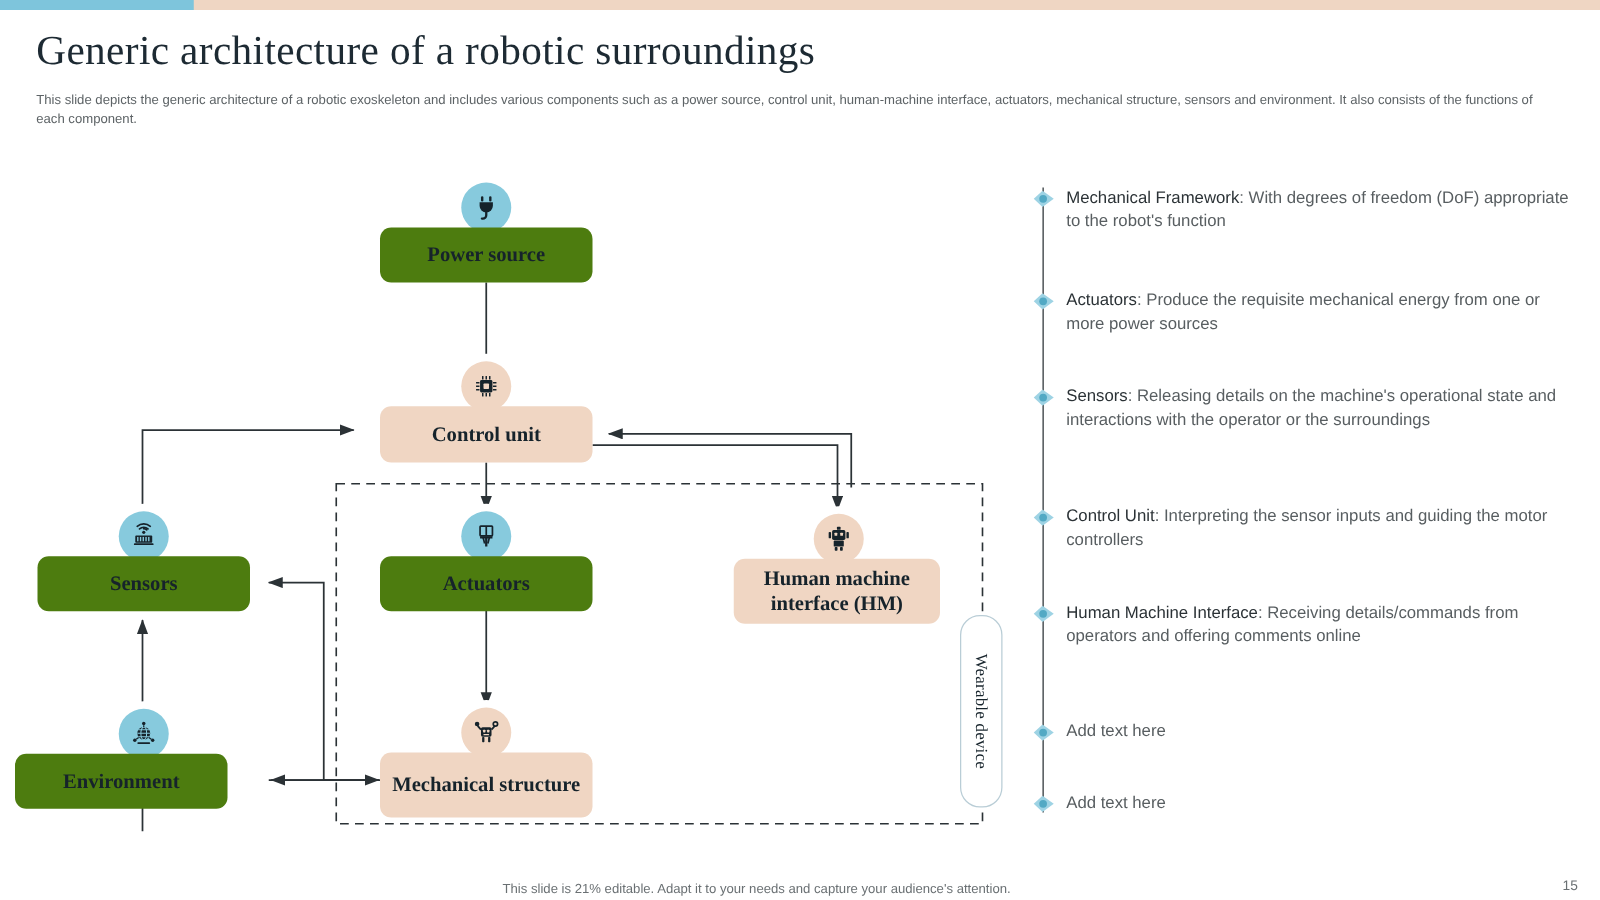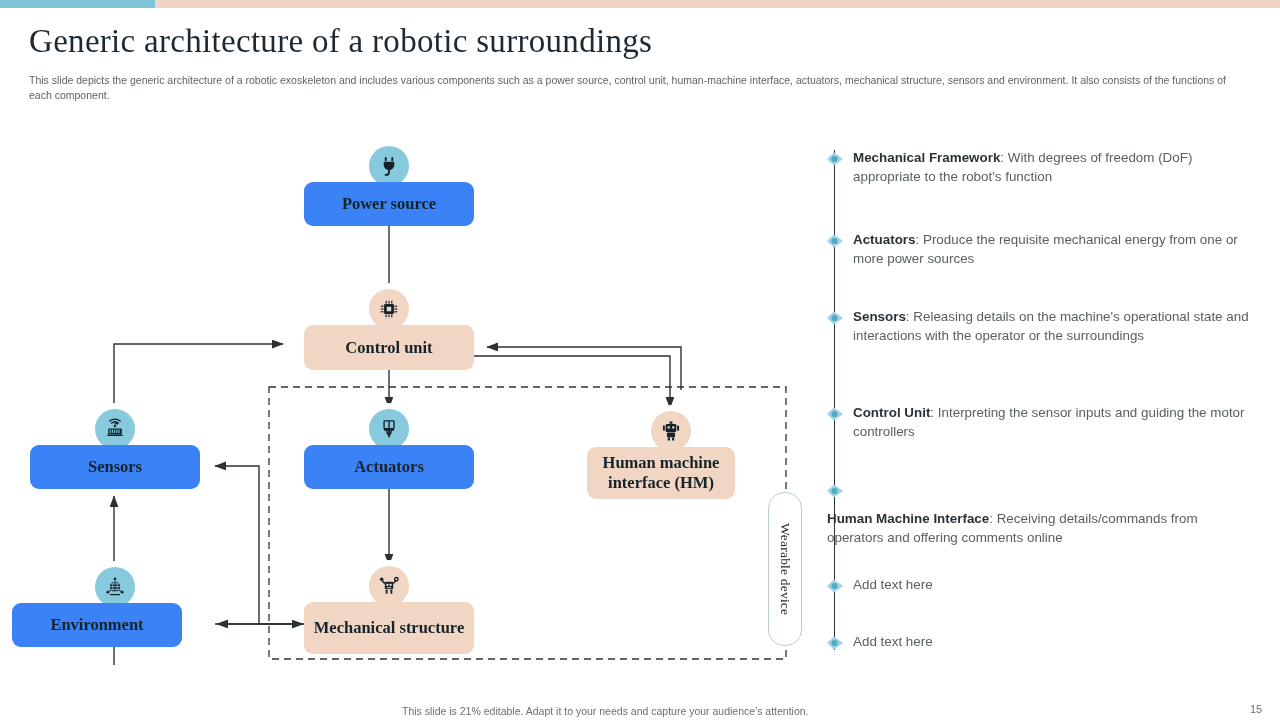--- a/index.html
+++ b/index.html
@@ -27,21 +27,21 @@
   #diagram{position:absolute;left:0;top:120px;width:810px;height:560px;}
   #wires{position:absolute;left:0;top:0;width:810px;height:560px;}
 
   .node{
     position:absolute;border-radius:9px;
     display:flex;align-items:center;justify-content:center;text-align:center;
     font-family:"Liberation Serif","DejaVu Serif",serif;
     font-weight:bold;font-size:16.5px;color:#16232b;line-height:20px;
     box-sizing:border-box;padding:0 8px;
   }
-  .node.blue{background:#3b82f6;}
+  .node.blue{background:#4d7c0f;}
   .node.peach{background:#f0d6c3;}
 
   .badge{
     position:absolute;width:46px;height:46px;border-radius:50%;
     background:#ffffff;display:flex;align-items:center;justify-content:center;
     box-shadow:0 0 0 3px #ffffff;
   }
   .badge .disc{
     width:40px;height:40px;border-radius:50%;
     display:flex;align-items:center;justify-content:center;
@@ -63,21 +63,21 @@
   }
 
   
   #bullets{position:absolute;left:824px;top:140px;width:440px;height:530px;}
   .blt{position:absolute;left:0;width:432px;display:flex;}
   .blt .marker{
     position:relative;width:26px;flex:0 0 26px;height:16px;margin-top:3px;
   }
   .blt .marker svg{position:absolute;left:0;top:0;}
   .blt .txt{font-size:13.4px;line-height:19px;color:#585e61;padding-left:3px;}
-  .blt .txt b{color:#2b3236;font-weight:bold;}
+  .blt .txt b{color:#2b3236;font-weight:normal;}
   #bullet-rail{position:absolute;left:10px;top:10px;width:1px;height:500px;background:#2b3236;}
 
   
   #footer{
     position:absolute;left:402px;top:705px;
     font-size:10.5px;color:#6a7073;
   }
   #pageno{
     position:absolute;left:1250px;top:703px;
     font-size:11px;color:#6a7073;
@@ -214,21 +214,21 @@
         <rect x="8.3" y="6.8" width="2.4" height="2.6" rx=".5" fill="#f0d6c3"></rect>
         <rect x="13.3" y="6.8" width="2.4" height="2.6" rx=".5" fill="#f0d6c3"></rect>
         <rect x="3.2" y="6" width="2.1" height="5.6" rx=".8"></rect>
         <rect x="18.7" y="6" width="2.1" height="5.6" rx=".8"></rect>
         <rect x="7.6" y="13.6" width="8.8" height="5.2" rx=".8"></rect>
         <rect x="8.5" y="19.2" width="2.4" height="3.2" rx=".6"></rect>
         <rect x="13.1" y="19.2" width="2.4" height="3.2" rx=".6"></rect>
       </svg>
     </div>
   </div>
-  <div class="node peach" style="left:587px;top:327px;width:148px;height:52px;align-items:center;">
+  <div class="node peach" style="left:587px;top:327px;width:165px;height:52px;align-items:center;">
     <span>Human machine interface (HM)</span>
   </div>
 
   <div class="badge blue" style="left:92px;top:444px;">
     <div class="disc">
       <svg width="22" height="22" viewBox="0 0 24 24" fill="#16232b">
         <circle cx="12" cy="11.6" r="5.6"></circle>
         <g stroke="#87cadd" stroke-width=".9" fill="none">
           <ellipse cx="12" cy="11.6" rx="2.5" ry="5.6"></ellipse>
           <line x1="6.4" y1="11.6" x2="17.6" y2="11.6"></line>
@@ -320,21 +320,21 @@
       <svg width="26" height="16" viewBox="0 0 26 16">
         <path d="M3 8 L10 1.5 L19 8 L10 14.5 Z" fill="#9ed3e4"></path>
         <circle cx="10.5" cy="8" r="3.1" fill="#52a9c4"></circle>
       </svg>
     </div>
     <div class="txt">
       <b>Control Unit</b><span>: </span><span>Interpreting the sensor inputs and guiding the motor controllers</span>
     </div>
   </div>
 
-  <div class="blt" style="top:340px;flex-direction:column;">
+  <div class="blt" style="top:340px;">
     <div class="marker">
       <svg width="26" height="16" viewBox="0 0 26 16">
         <path d="M3 8 L10 1.5 L19 8 L10 14.5 Z" fill="#9ed3e4"></path>
         <circle cx="10.5" cy="8" r="3.1" fill="#52a9c4"></circle>
       </svg>
     </div>
     <div class="txt">
       <b>Human Machine Interface</b><span>: </span><span>Receiving details/commands from operators and offering comments online</span>
     </div>
   </div>

